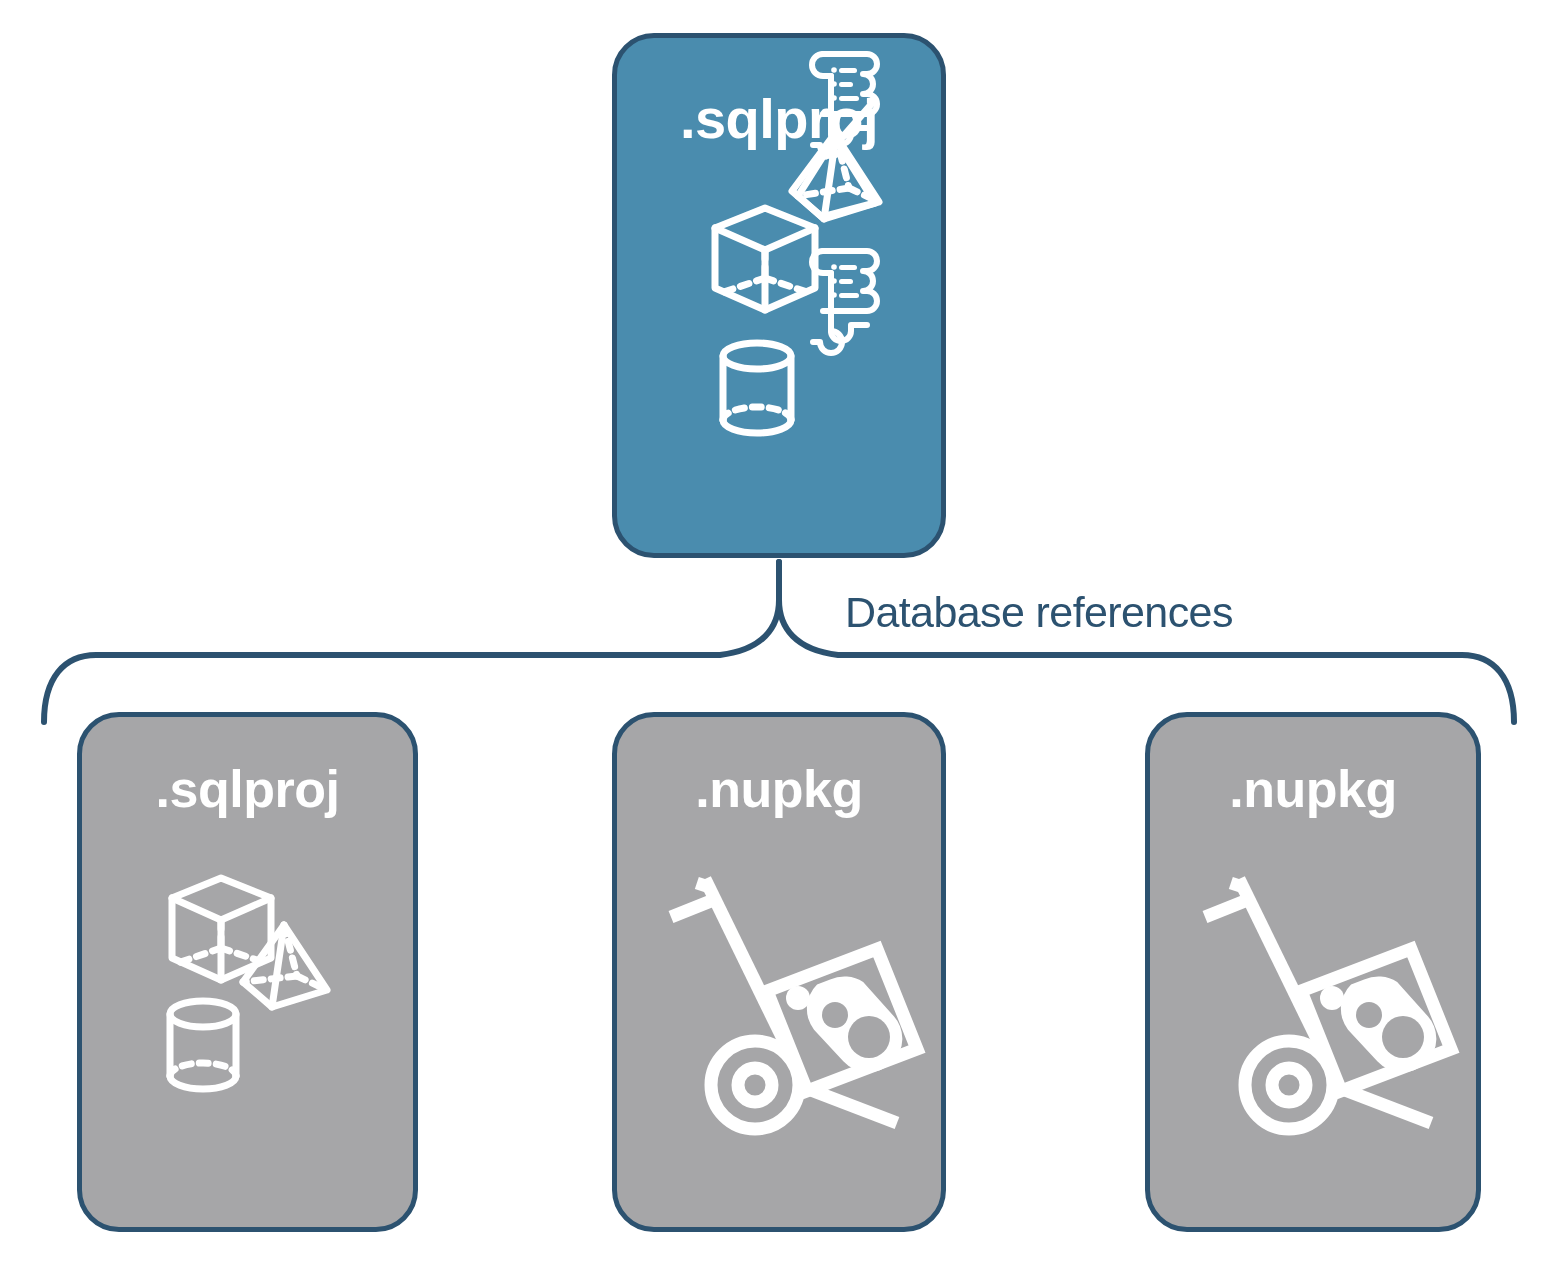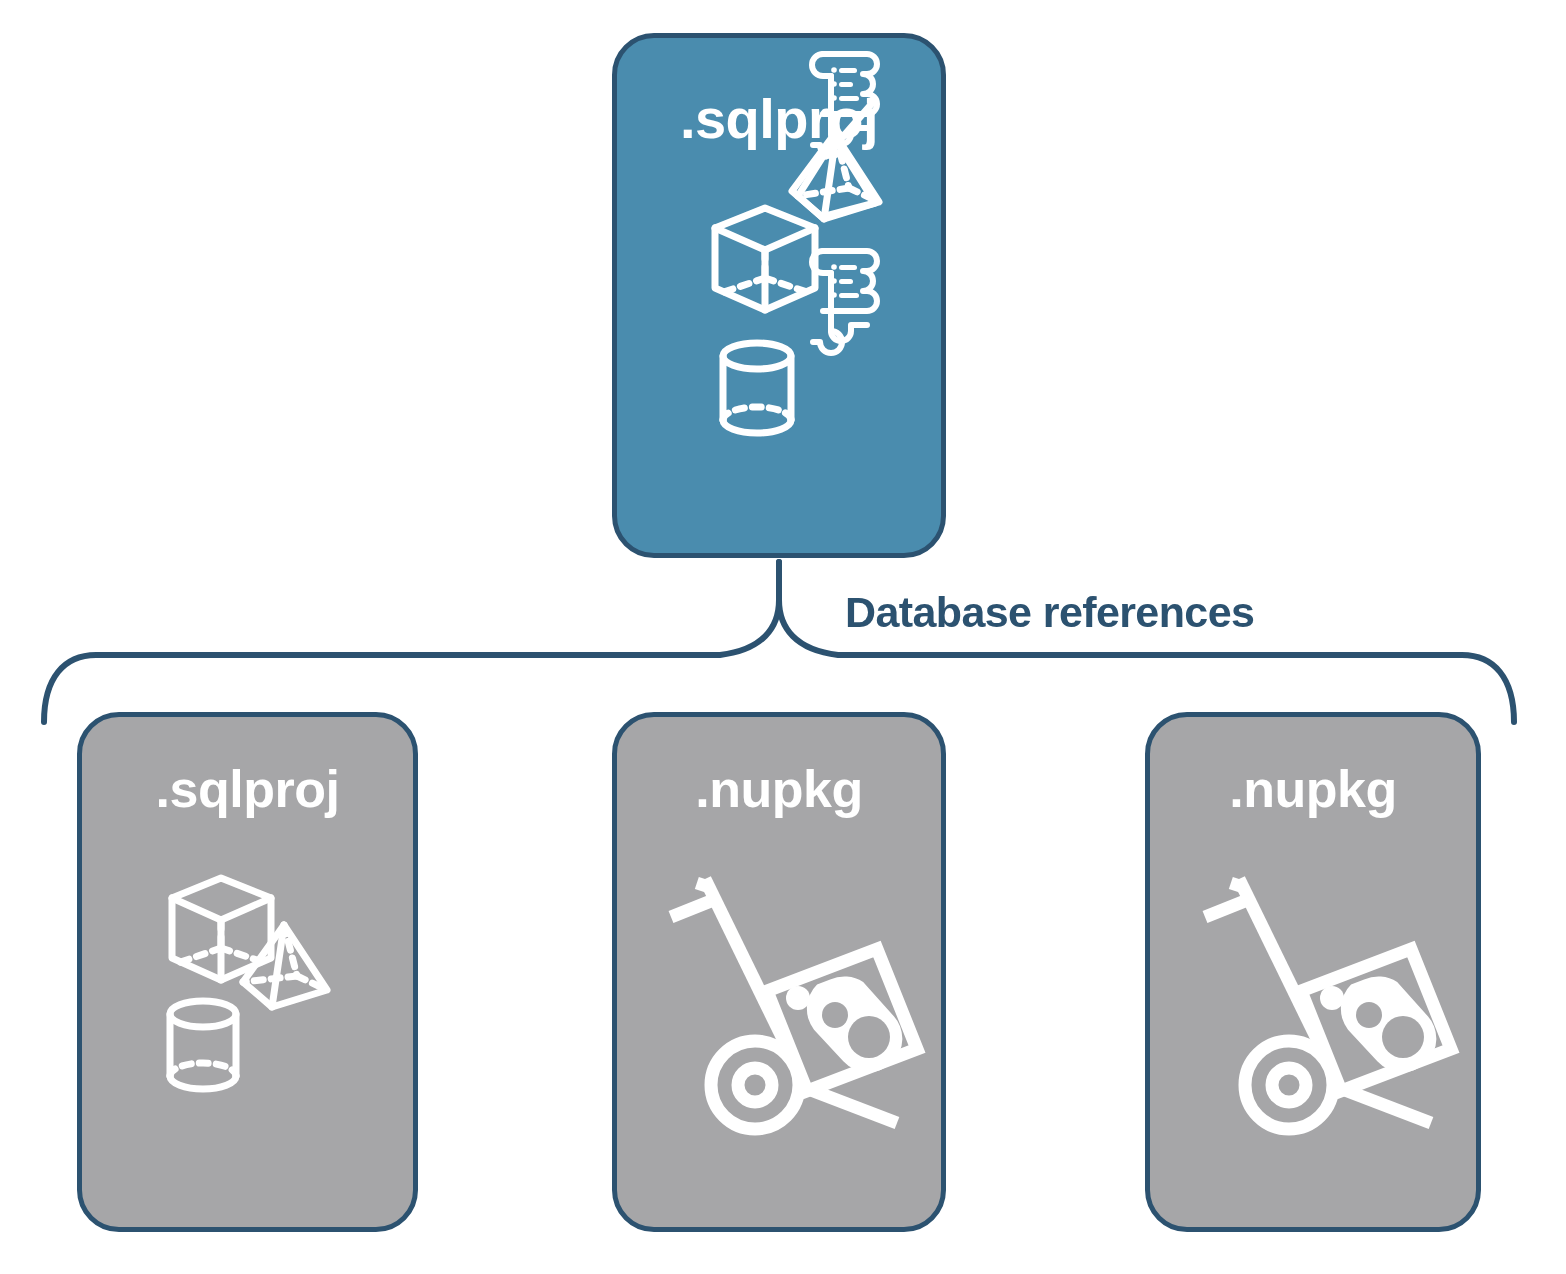--- a/index.html
+++ b/index.html
@@ -83,21 +83,21 @@
     left: 0;
     top: 0;
     width: 1566px;
     height: 1274px;
   }
   #brace-label {
     position: absolute;
     left: 845px;
     top: 588px;
     font-size: 43px;
-    font-weight: bold;
+    font-weight: normal;
     color: #2C5270;
     letter-spacing: -0.6px;
     white-space: nowrap;
     user-select: none;
   }
 </style>
 </head>
 <body>
 
 <div id="stage">

